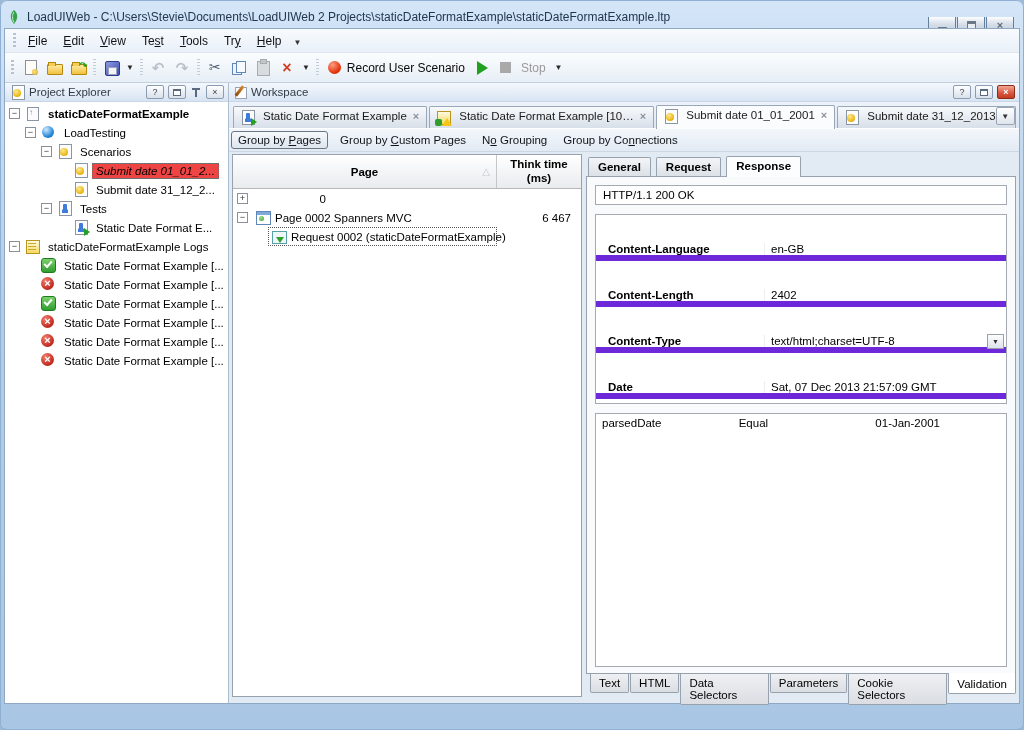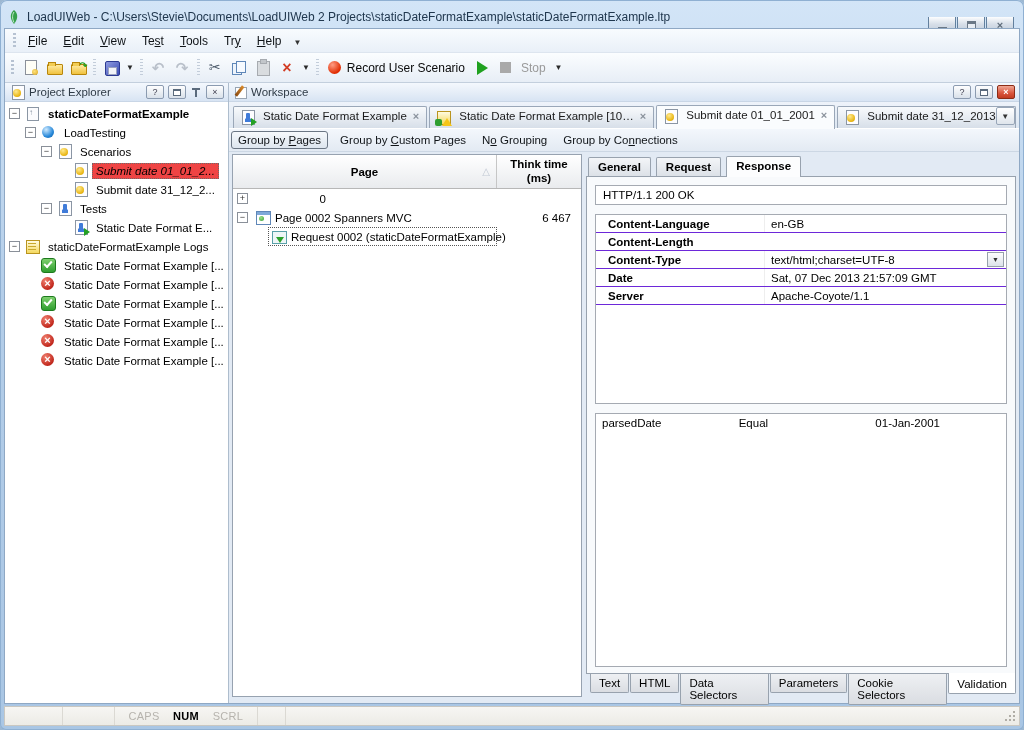--- a/index.html
+++ b/index.html
@@ -130,21 +130,21 @@
   .pt-think { width:84px; text-align:right; padding-right:10px; flex:none; }
 
   
   #detail { flex:1; display:flex; flex-direction:column; min-width:0; }
   .dtabs { display:flex; align-items:flex-end; height:22px; padding-left:2px; gap:5px; flex:none;font-weight:bold; }
   .dtab { padding:3px 9px; font-size:11.5px; border:1px solid #98a2ae; border-bottom:none; border-radius:2px 2px 0 0; background:linear-gradient(#f3f5f8,#dce1e7); }
   .dtab.active { background:#fcfdfe; position:relative; top:1px; padding-bottom:5px; z-index:2; }
   .dpage { flex:1; border:1px solid #98a2ae; background:#f8fafc; padding:8px 8px 6px 8px; display:flex; flex-direction:column; gap:9px; min-height:0; }
   .httpbox { border:1px solid #a5aab2; background:#fff; font-size:11.5px; padding:3px 7px; flex:none; }
   .headersbox { border:1px solid #a5aab2; background:#fff; height:190px; overflow:hidden; flex:none; }
-  .hrow { display:flex; height:18px; align-items:center; border-bottom:1px solid #6d28d9; font-size:11.5px; }
+  .hrow { display:flex; height:18px; align-items:center; border-bottom:6px solid #6d28d9; font-size:11.5px;margin-top:28px; }
   .hkey { width:168px; font-weight:bold; padding-left:12px; flex:none; }
   .hval { flex:1; padding-left:6px; border-left:1px solid #eee; align-self:stretch; display:flex; align-items:center; min-width:0; }
   .hdd { width:17px; height:15px; border:1px solid #97a0ab; background:linear-gradient(#fdfdfe,#dde3ea); font-size:7px; color:#333; display:flex; align-items:center; justify-content:center; margin-left:auto; margin-right:2px; flex:none; }
   .valbox { flex:1; border:1px solid #a5aab2; background:#fff; display:flex; flex-direction:column; min-height:0; }
   .vhead { display:flex; height:19px; background:linear-gradient(#ffffff,#e9ebee); border-bottom:1px solid #b7b7b7; font-weight:bold; font-size:11.5px; flex:none; }
   .vhcell { flex:1; text-align:center; padding-top:3px; border-right:1px solid #c6c6c6; }
   .vhcell:last-child { border-right:none; }
   .vrow { display:flex; height:19px; font-size:11.5px; }
   .vcell { flex:1; padding:3px 0 0 6px; white-space:nowrap; overflow:hidden; }
   .btabs { display:flex; height:23px; align-items:flex-start; padding-left:4px; gap:1px; flex:none; }
@@ -458,20 +458,23 @@
               <div class="httpbox">HTTP/1.1 200 OK</div>
               <div class="headersbox" id="headersbox">
                   <div class="hrow">
                     <span class="hkey">Content-Language</span>
                     <span class="hval">
                       <span>en-GB</span>
                     </span>
                   </div>
                   <div class="hrow">
                     <span class="hkey">Content-Length</span>
+                    <span class="hval">
+                      <span>2402</span>
+                    </span>
                   </div>
                   <div class="hrow">
                     <span class="hkey">Content-Type</span>
                     <span class="hval">
                       <span>text/html;charset=UTF-8</span>
                       <span class="hdd">▼</span>
                     </span>
                   </div>
                   <div class="hrow">
                     <span class="hkey">Date</span>
@@ -504,26 +507,14 @@
                 <span class="btab">Cookie Selectors</span>
                 <span class="btab active">Validation</span>
               </div>
           </div>
         </div>
       </div>
 
     </div>
   </div>
 
-  <div id="status">
-    <span class="st-cell" style="width:58px"></span>
-    <span class="st-cell" style="width:52px"></span>
-    <span class="st-keys" id="st-keys">
-        <span class="st-key">CAPS</span>
-        <span class="st-key active">NUM</span>
-        <span class="st-key">SCRL</span>
-      </span>
-    <span class="st-cell" style="width:28px"></span>
-    <span class="st-fill"></span>
-    <span class="rgrip"></span>
-  </div>
 
 </div>
 
 </body></html>

